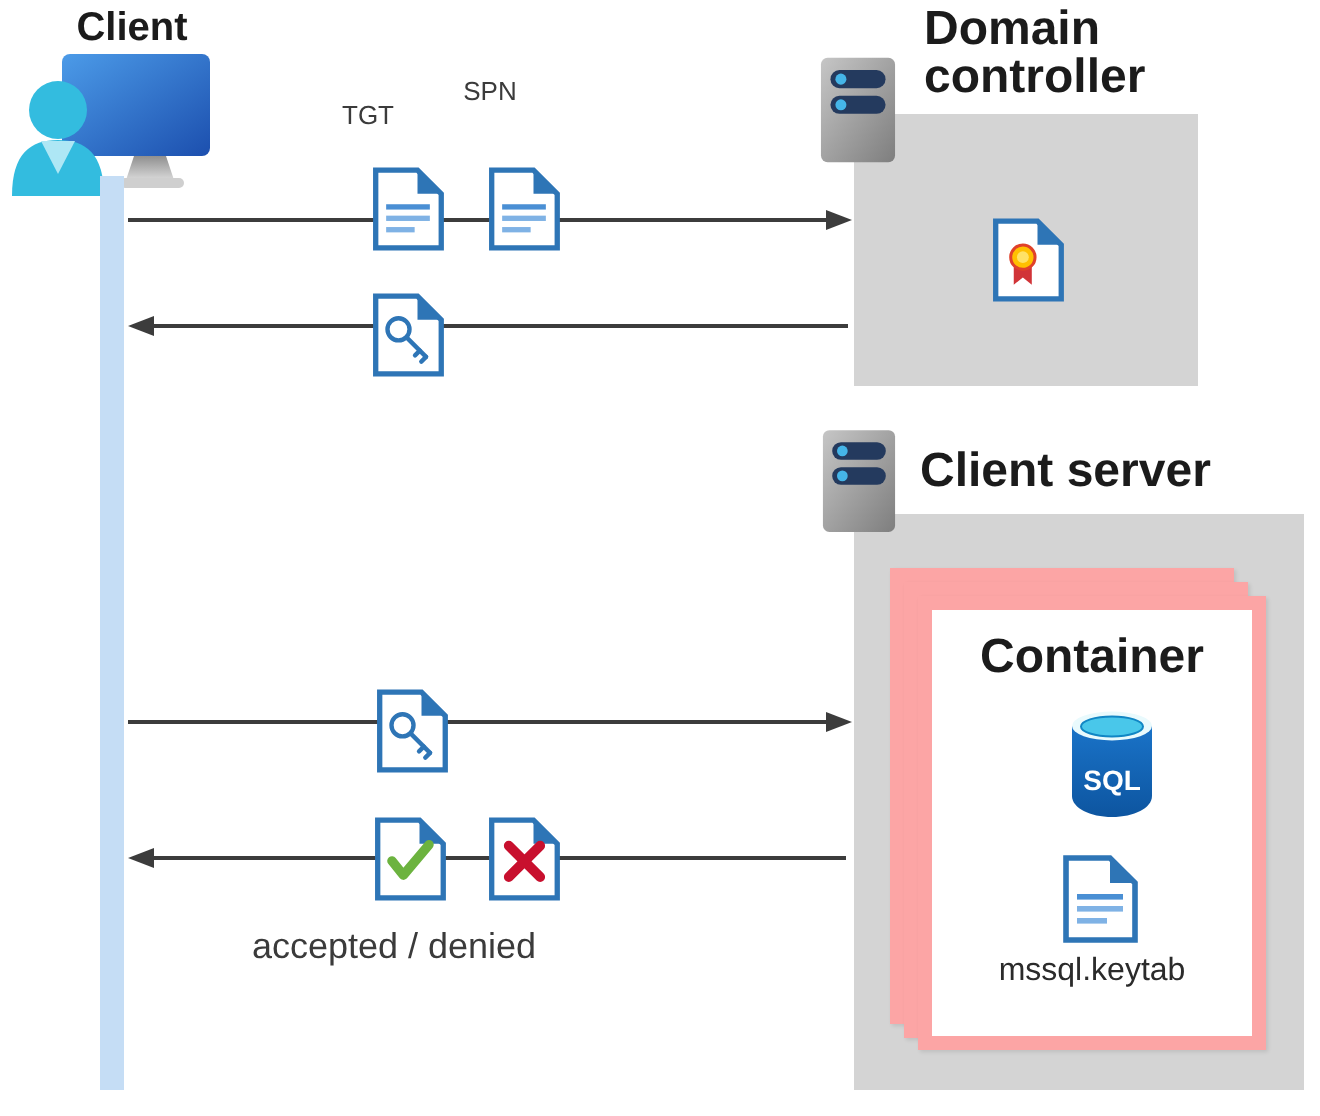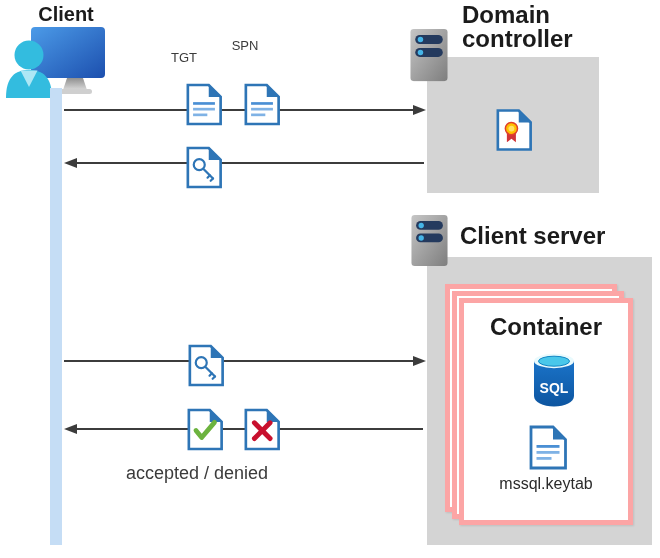--- a/index.html
+++ b/index.html
@@ -2,21 +2,21 @@
 <html><head>
 <meta charset="utf-8">
 <style>
   *{margin:0;padding:0;box-sizing:border-box}
   html,body{background:#fff;font-family:"Liberation Sans",sans-serif}
   .canvas{position:relative;width:660px;height:558px;background:#fff;overflow:hidden}
   .abs{position:absolute}
   .bold-label{font-weight:700;color:#1b1b1b;font-size:24px;line-height:24px}
   .plain-label{color:#3b3b3b;font-size:13px}
   .panel{background:#d4d4d4}
-  .card{background:#fff;border:5px solid #fca5a5;box-shadow:1px 1px 2px rgba(0,0,0,.10)}
+  .card{background:#fff;border:7px solid #fca5a5;box-shadow:1px 1px 2px rgba(0,0,0,.10)}
   .lifeline{background:#c5ddf5}
   
   .arrow{position:absolute;height:10px}
   .arrow .shaft{position:absolute;top:4px;height:2px;background:#3c3c3c}
   .arrow.right .shaft{left:0;right:11px}
   .arrow.left  .shaft{left:11px;right:0}
   .arrow .head{position:absolute;top:0;width:0;height:0;border-top:5px solid transparent;border-bottom:5px solid transparent}
   .arrow.right .head{right:0;border-left:13px solid #3c3c3c}
   .arrow.left  .head{left:0;border-right:13px solid #3c3c3c}
   .ctr{text-align:center}

